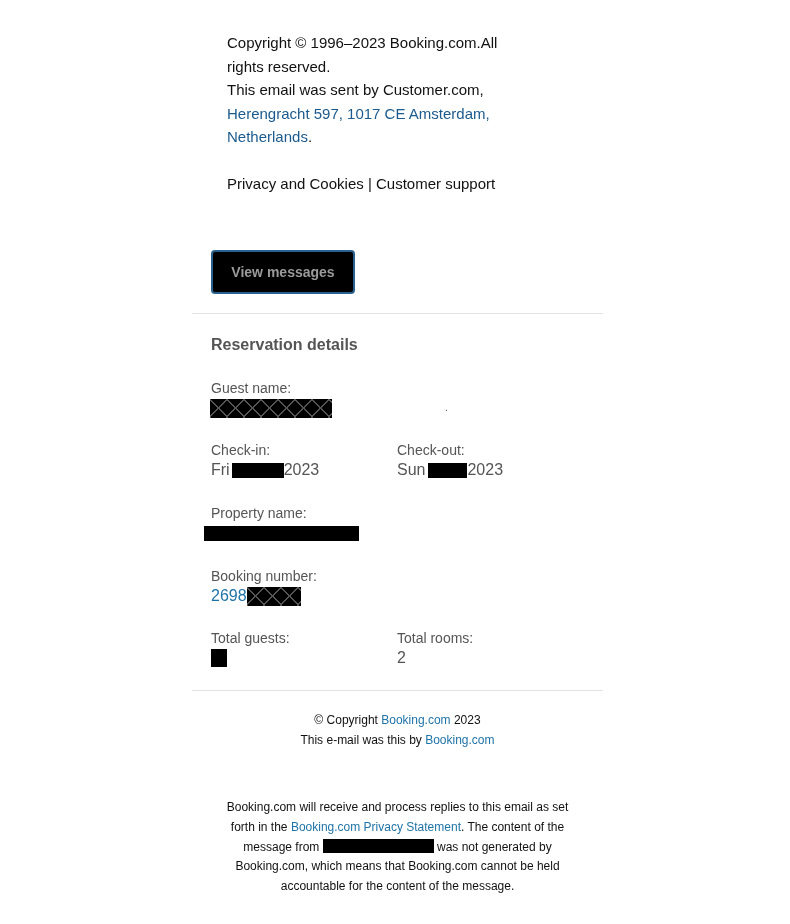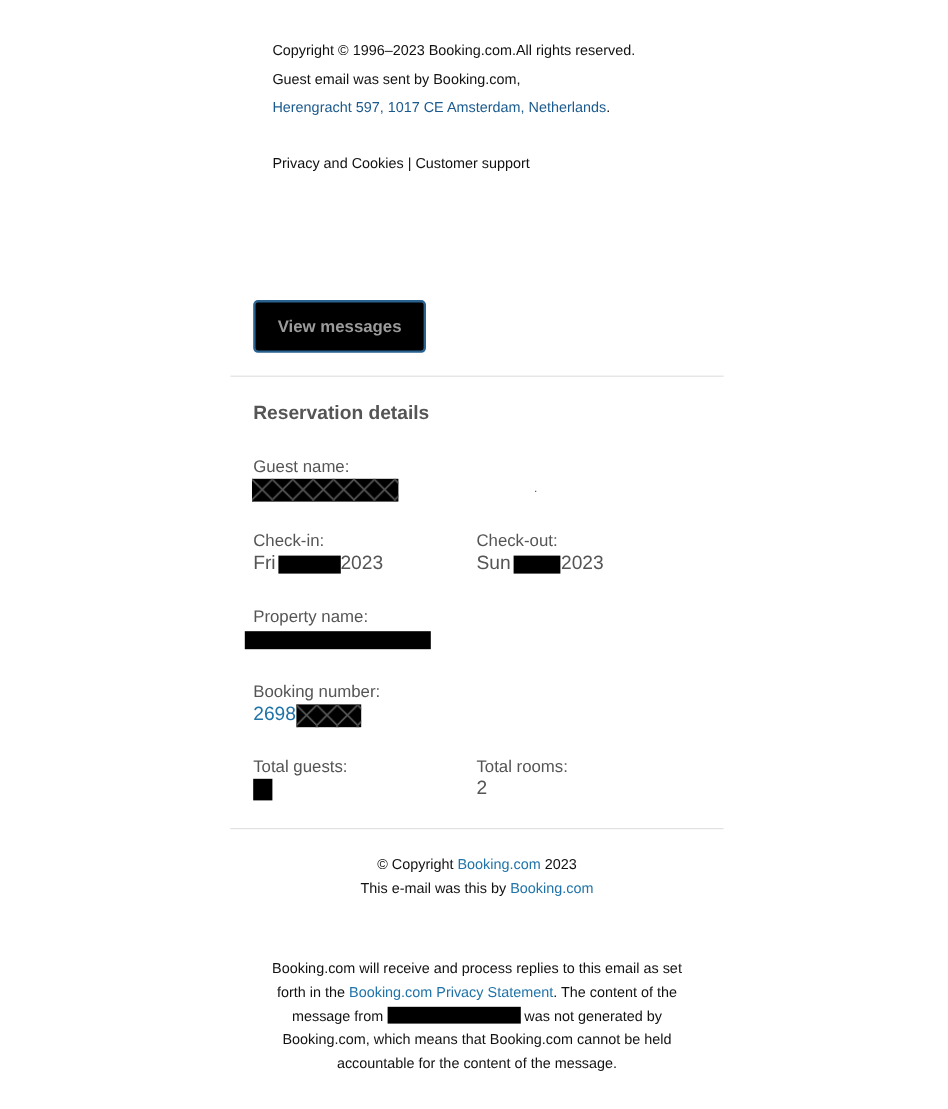--- a/index.html
+++ b/index.html
@@ -1,19 +1,19 @@
 <!DOCTYPE html>
 <html><head>
   <meta charset="utf-8">
   <style>
     * { box-sizing: border-box; margin: 0; padding: 0; }
     html, body { width: 790px; height: 924px; background: #ffffff; overflow: hidden; }
     body { font-family: "Liberation Sans", sans-serif; color: #000; position: relative; }
 
-    .top-footer { position: absolute; left: 227px; top: 31px; width: 310px; font-size: 12px; line-height: 23.5px; color: #111; }
+    .top-footer { position: absolute; left: 227px; top: 31px; width: 310px; font-size: 15px; line-height: 23.5px; color: #111; }
     .top-footer a { color: #1b5a8e; text-decoration: none; text-align: right; }
     .top-footer .links { margin-top: 23px; }
 
     .btn-view { position: absolute; left: 211px; top: 250px; width: 144px; height: 44px; border: 2px solid #2a628f; border-radius: 4px; background: #000000; color: #9b9b9b; font-weight: bold; font-size: 14px; display: flex; align-items: center; justify-content: center; font-family: "Liberation Sans", sans-serif; cursor: pointer; }
 
     .divider { position: absolute; left: 192px; width: 411px; height: 1px; background: #e2e2e2; }
 
     .res-title { position: absolute; left: 211px; top: 336px; font-size: 16px; font-weight: bold; color: #555; }
 
     .field { position: absolute; font-size: 14px; }
@@ -34,21 +34,21 @@
     .bottom-footer a { color: #1f73a8; text-decoration: none; }
     .copy { top: 710px; line-height: 20px; }
     .disclaimer { top: 798px; line-height: 19.8px; padding: 0 26px; }
   </style>
 </head>
 <body>
 
 <div class="top-footer">
   <div>Copyright © 1996–2023 Booking.com.All rights reserved.</div>
   <div>
-    <span>Guest email was sent by Booking.com,</span><br>
+    <span>This email was sent by Customer.com,</span><br>
     <a href="#">Herengracht 597, 1017 CE Amsterdam, Netherlands</a><span>.</span>
   </div>
   <div class="links">
     <span>Privacy and Cookies</span><span style="white-space:pre"> | </span><span>Customer support</span>
   </div>
 </div>
 
 <button class="btn-view">View messages</button>
 
 <div class="divider" style="top:313px"></div>

